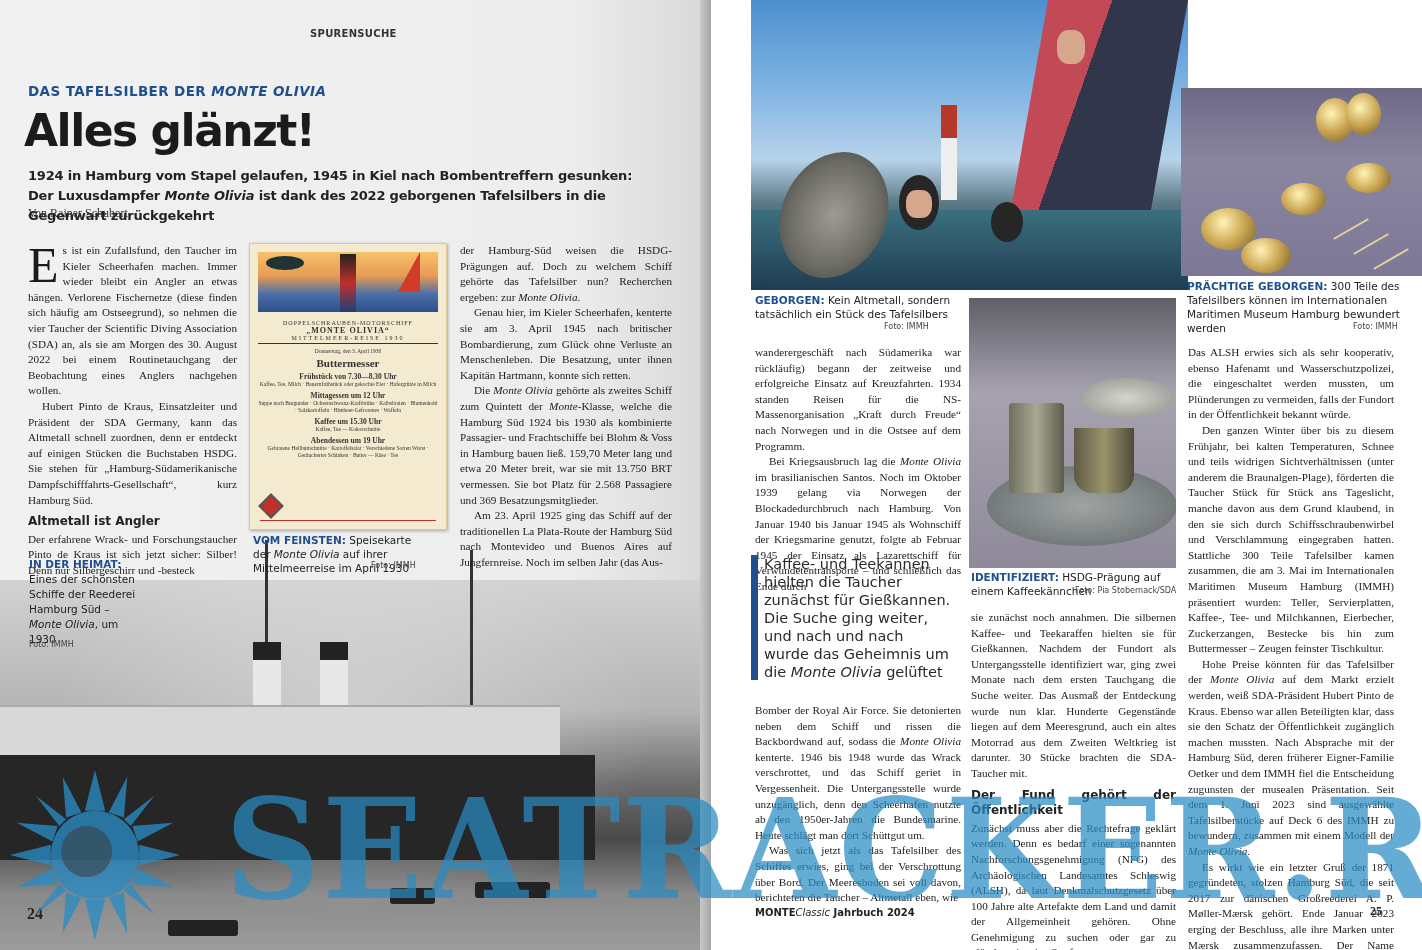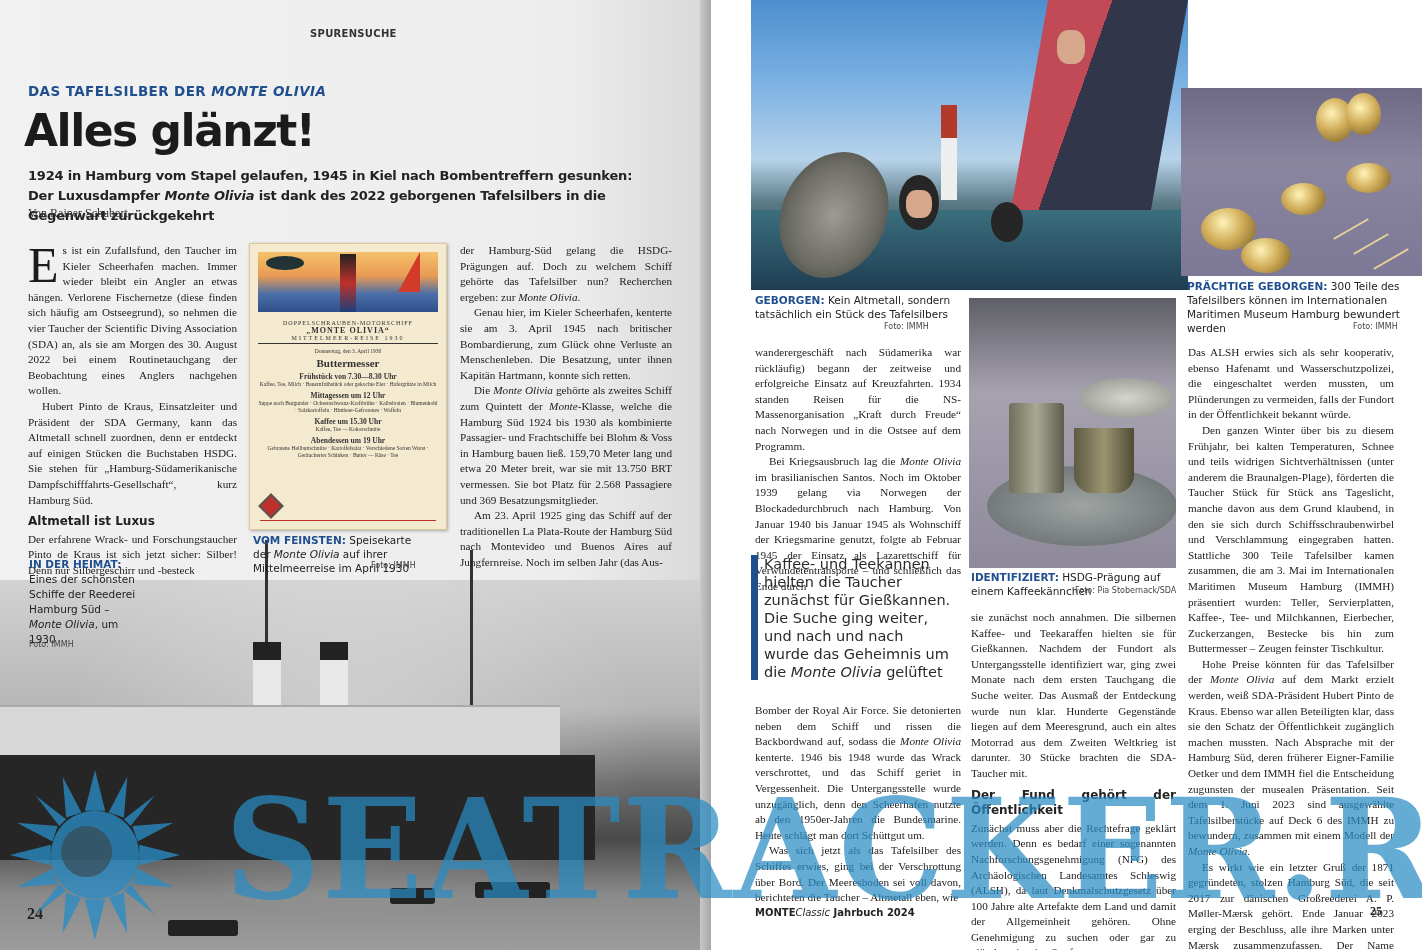--- a/index.html
+++ b/index.html
@@ -118,21 +118,21 @@
     <div class="superstructure"></div>
     <div class="hull"></div>
     <div class="boat" style="left:390px; top:308px; width:45px;"></div>
     <div class="boat" style="left:475px; top:302px; width:75px;"></div>
     <div class="boat" style="left:168px; top:340px; width:70px;"></div>
   </div>
 
   <div class="abs col" style="left:28px; top:243px; width:209px;">
     <p class="first"><span class="dropcap">E</span><span>s ist ein Zufallsfund, den Taucher im Kieler Scheerhafen machen. Immer wieder bleibt ein Angler an etwas hängen. Verlorene Fischernetze (diese finden sich häufig am Ostseegrund), so nehmen die vier Taucher der Scientific Diving Association (SDA) an, als sie am Morgen des 30. August 2022 bei einem Routinetauchgang der Beobachtung eines Anglers nachgehen wollen.</span></p>
     <p>Hubert Pinto de Kraus, Einsatzleiter und Präsident der SDA Germany, kann das Altmetall schnell zuordnen, denn er entdeckt auf einigen Stücken die Buchstaben HSDG. Sie stehen für „Hamburg-Südamerikanische Dampfschifffahrts-Gesellschaft“, kurz Hamburg Süd.</p>
-    <div class="subhead sans">Altmetall ist Luxus</div>
+    <div class="subhead sans">Altmetall ist Angler</div>
     <p class="first">Der erfahrene Wrack- und Forschungstaucher Pinto de Kraus ist sich jetzt sicher: Silber! Denn nur Silbergeschirr und -besteck</p>
   </div>
 
   <div class="abs menu-card">
     <div class="menu-art">
       <div class="tree"></div>
       <div class="pillar"></div>
       <div class="sail"></div>
     </div>
     <div class="l1">DOPPELSCHRAUBEN-MOTORSCHIFF</div>
@@ -151,21 +151,21 @@
     <div class="emblem"></div>
     <div class="rule"></div>
   </div>
 
   <div class="abs caption sans" style="left:253px; top:533px; width:162px;">
     <b>VOM FEINSTEN:</b><span> Speisekarte der </span><i>Monte Olivia</i><span> auf ihrer Mittelmeerreise im April 1930</span>
   </div>
   <div class="abs credit sans" style="left:371px; top:561px;">Foto: IMMH</div>
 
   <div class="abs col" style="left:460px; top:243px; width:212px;">
-    <p class="first"><span>der Hamburg-Süd gelang die HSDG-Prägungen auf. Doch zu welchem Schiff gehörte das Tafelsilber nun? Recherchen ergeben: zur </span><i>Monte Olivia</i><span>.</span></p>
+    <p class="first"><span>der Hamburg-Süd weisen die HSDG-Prägungen auf. Doch zu welchem Schiff gehörte das Tafelsilber nun? Recherchen ergeben: zur </span><i>Monte Olivia</i><span>.</span></p>
     <p>Genau hier, im Kieler Scheerhafen, kenterte sie am 3. April 1945 nach britischer Bombardierung, zum Glück ohne Verluste an Menschenleben. Die Besatzung, unter ihnen Kapitän Hartmann, konnte sich retten.</p>
     <p><span>Die </span><i>Monte Olivia</i><span> gehörte als zweites Schiff zum Quintett der </span><i>Monte</i><span>-Klasse, welche die Hamburg Süd 1924 bis 1930 als kombinierte Passagier- und Frachtschiffe bei Blohm &amp; Voss in Hamburg bauen ließ. 159,70 Meter lang und etwa 20 Meter breit, war sie mit 13.750 BRT vermessen. Sie bot Platz für 2.568 Passagiere und 369 Besatzungsmitglieder.</span></p>
     <p>Am 23. April 1925 ging das Schiff auf der traditionellen La Plata-Route der Hamburg Süd nach Montevideo und Buenos Aires auf Jungfernreise. Noch im selben Jahr (das Aus-</p>
   </div>
 
   <div class="abs caption sans" style="left:29px; top:557px; width:110px; line-height:15px;">
     <b>IN DER HEIMAT:</b><br>
     <span>Eines der schönsten Schiffe der Reederei Hamburg Süd – </span><i>Monte Olivia</i><span>, um 1930</span>
   </div>
   <div class="abs credit sans" style="left:29px; top:640px;">Foto: IMMH</div>

